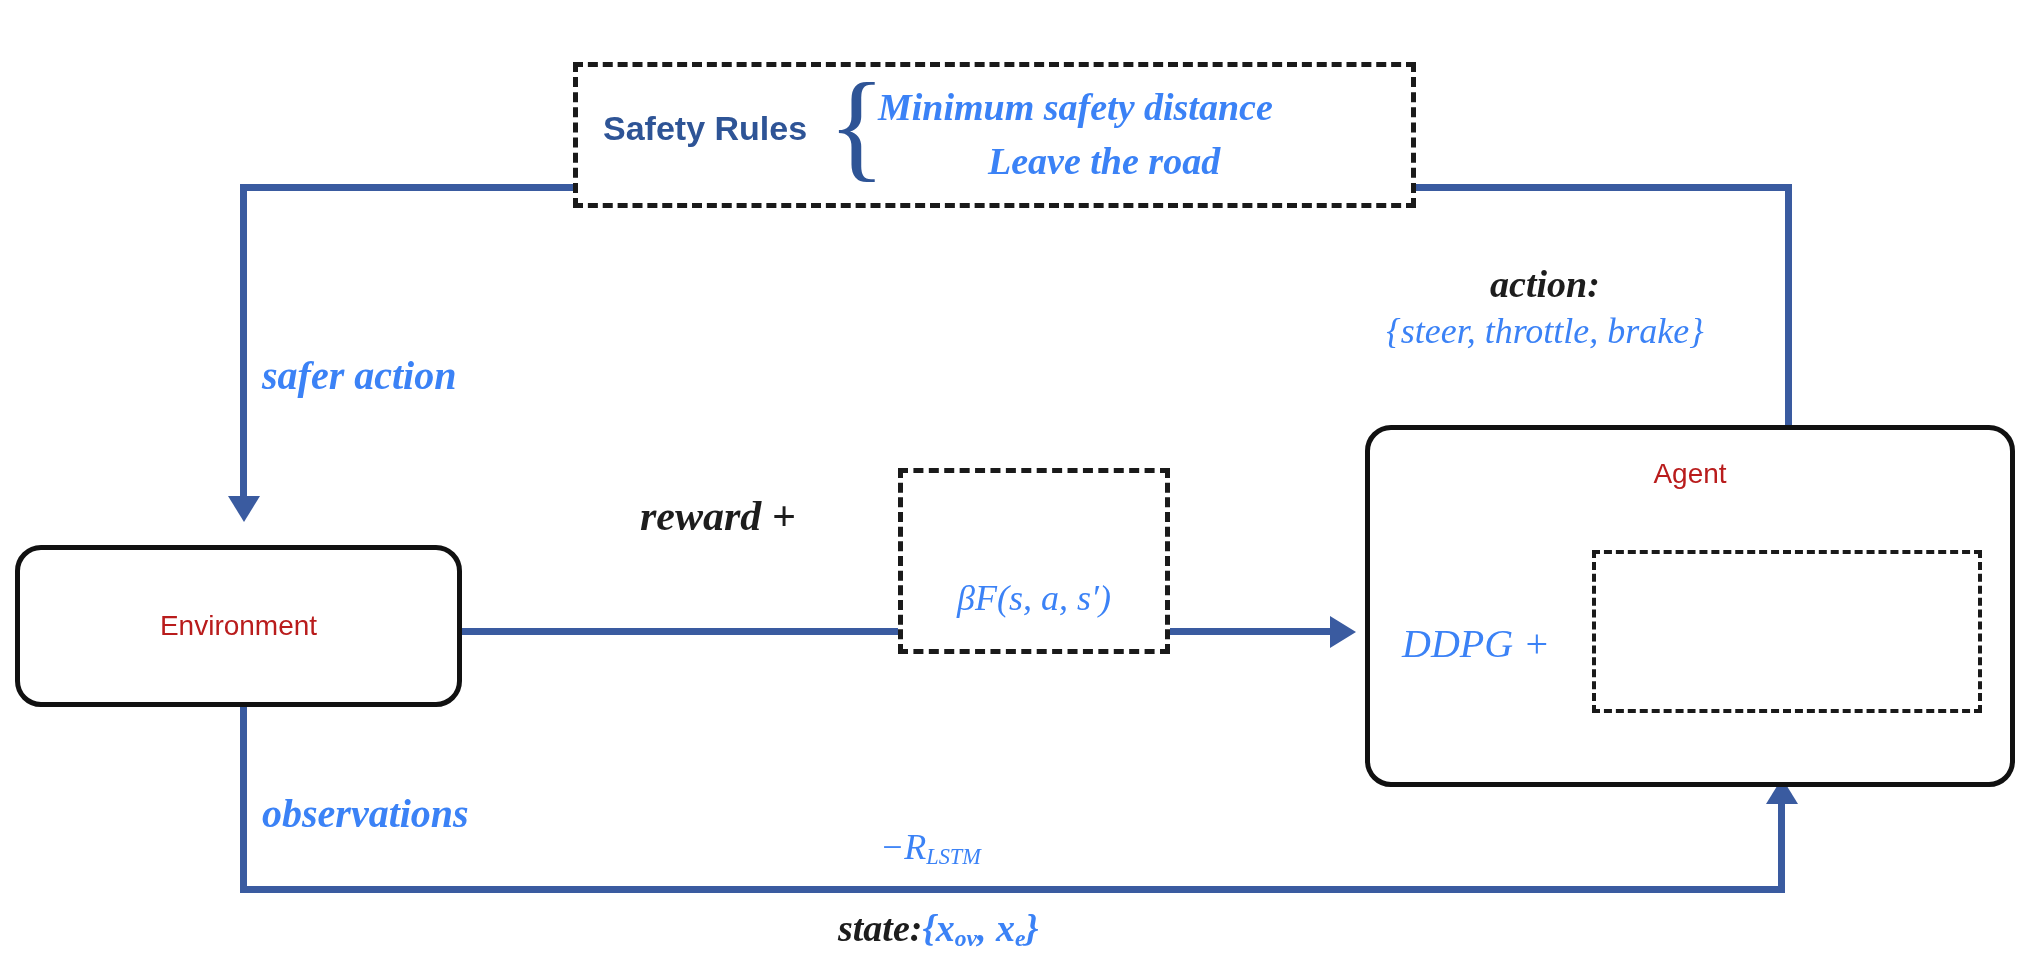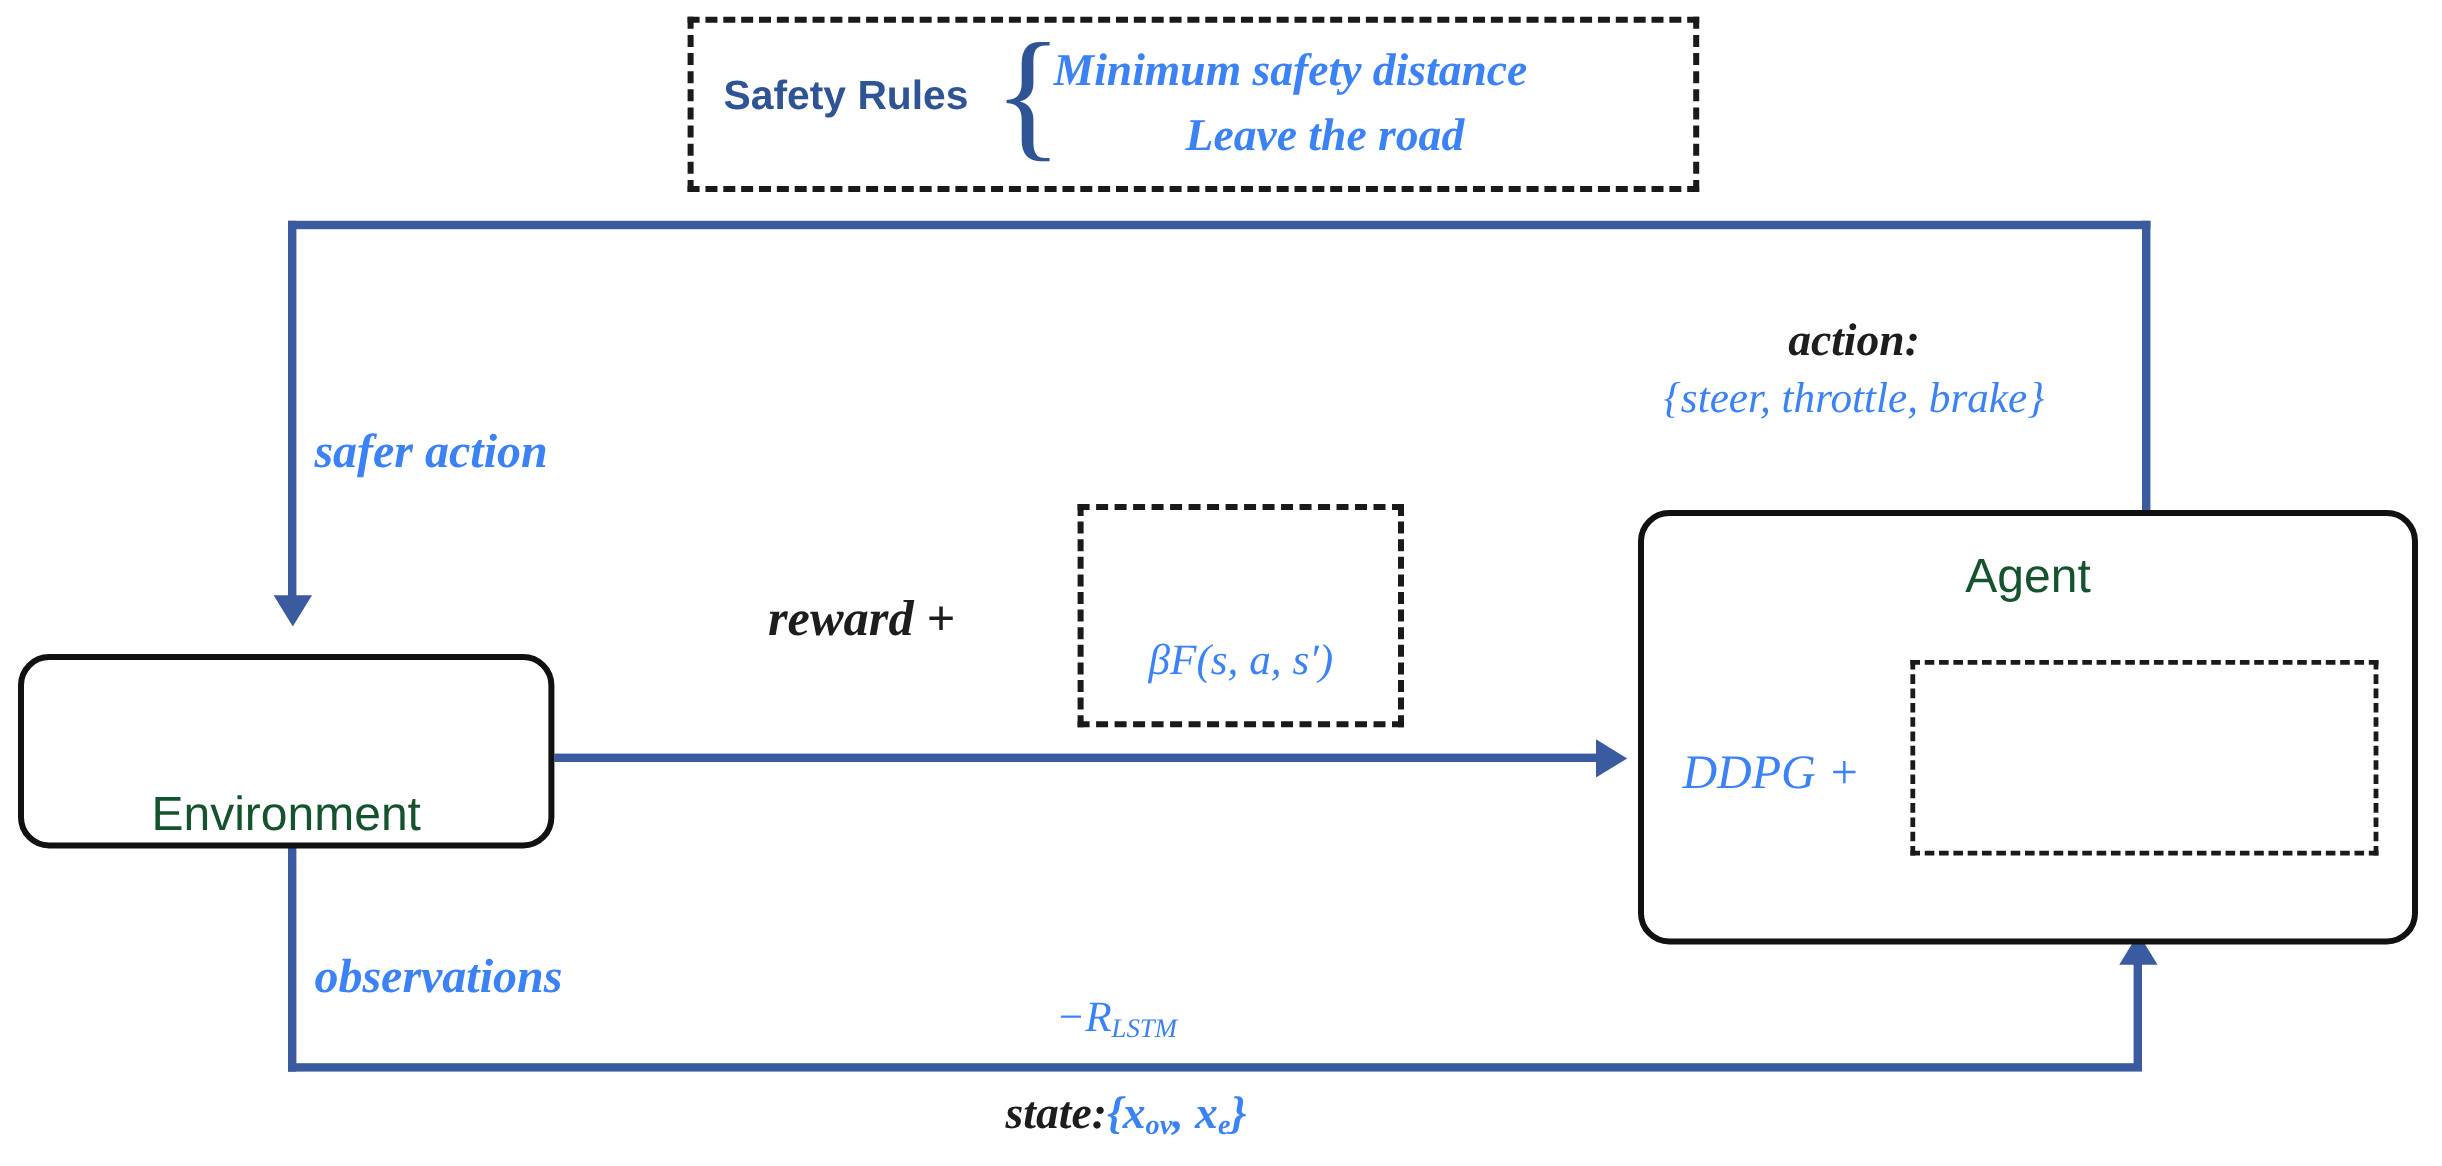--- a/index.html
+++ b/index.html
@@ -22,30 +22,31 @@
   .abs { position: absolute; box-sizing: border-box; }
 
   
   .node {
     border: 5px solid #111111;
     border-radius: 26px;
     background: #ffffff;
   }
   .node-title {
     font-family: "Liberation Sans", sans-serif;
-    font-size: 40px;
-    color: #14532d;
+    font-size: 28px;
+    color: #b91c1c;
     text-align: center;
     white-space: nowrap;
   }
 
   
   .dashed {
     border: 5px dashed #1a1a1a;
     background: #ffffff;
+    margin-top: 48px;
   }
   .dashed-inner {
     border: 4px dashed #1a1a1a;
     background: #ffffff;
   }
 
   
   .blue-bold {
     color: #2e5496;
     font-weight: bold;
@@ -136,21 +137,21 @@
   </div>
 
   <div class="abs serif-ital" style="left:262px; top:352px; font-size:40px; font-weight:bold;">safer action</div>
 
   <div class="abs serif-bold-ital" style="left:640px; top:492px; font-size:42px;">reward +</div>
 
   <div class="abs dashed" style="left:898px; top:420px; width:272px; height:186px;">
     <div class="abs ctr serif-ital" style="left:0; top:104px; width:100%; font-size:36px;">βF(s, a, s′)</div>
   </div>
 
-  <div class="abs node" style="left:15px; top:545px; width:447px; height:162px; display:flex; align-items:flex-end; justify-content:center;">
+  <div class="abs node" style="left:15px; top:545px; width:447px; height:162px; display:flex; align-items:center; justify-content:center;">
     <span class="node-title">Environment</span>
   </div>
 
   <div class="abs node" style="left:1365px; top:425px; width:650px; height:362px;">
     <div class="abs node-title" style="left:0; top:28px; width:100%;">Agent</div>
 
     <div class="abs serif-ital" style="left:32px; top:190px; font-size:40px;">DDPG +</div>
 
     <div class="abs dashed-inner" style="left:222px; top:120px; width:390px; height:163px;">
     </div>

